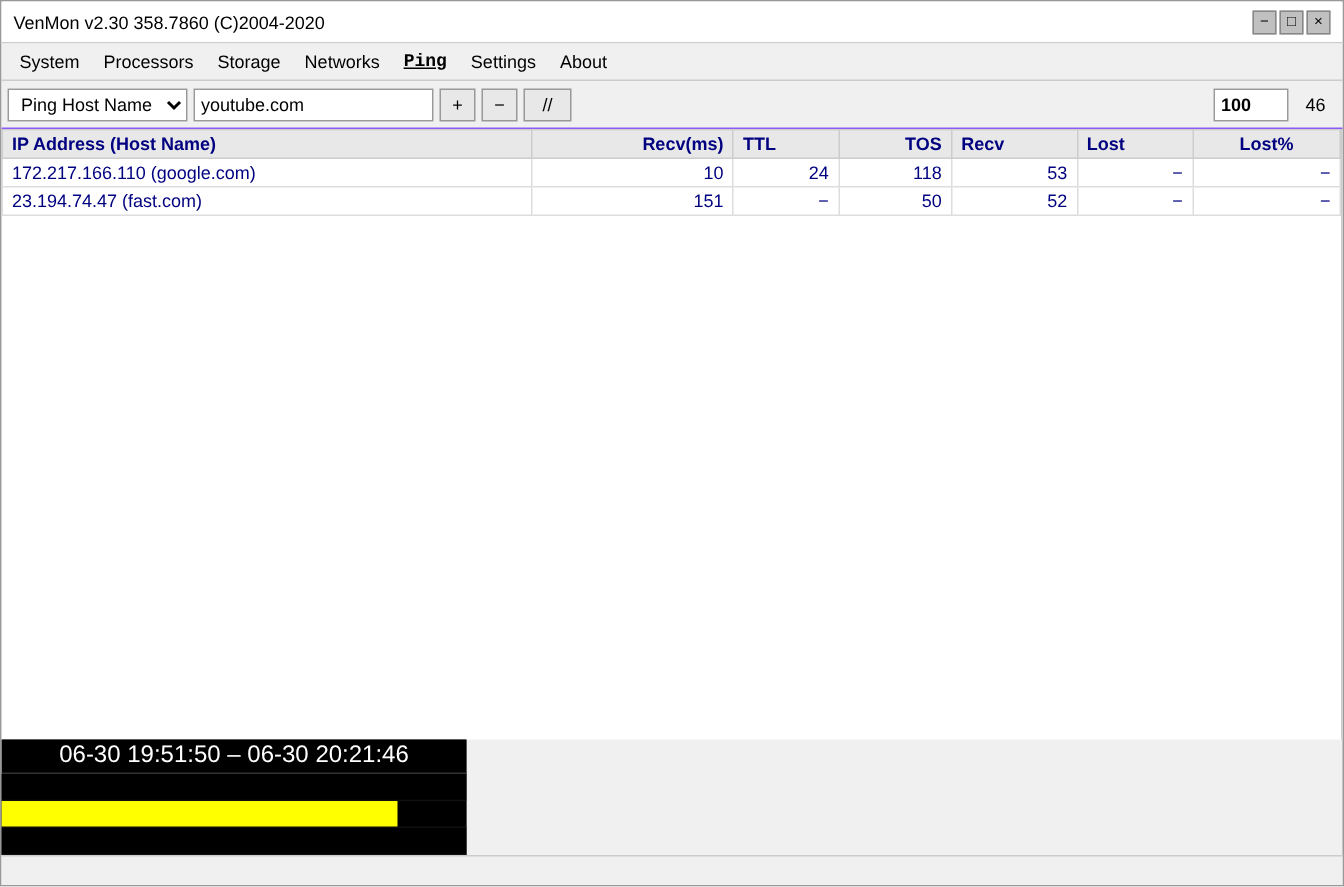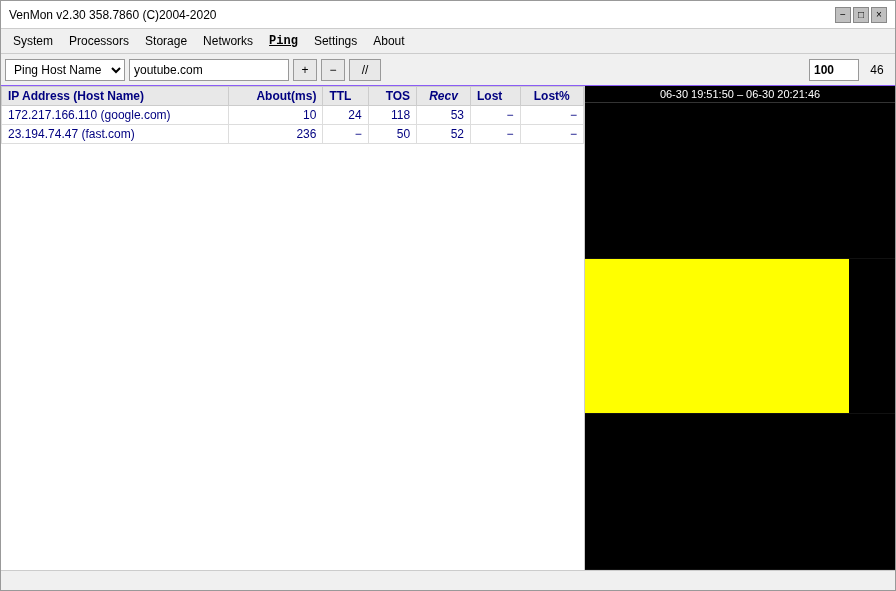--- a/index.html
+++ b/index.html
@@ -121,21 +121,21 @@
     .toolbar-count {
       font-size: 12px;
       color: #000;
       padding: 0 4px;
       width: 28px;
       text-align: center;
     }
     .main-content {
       flex: 1;
       display: flex;
-      flex-direction: row;
+      flex-direction: column;
       overflow: hidden;
     }
     .table-section {
       flex: 1;
       overflow: auto;
       background: #fff;
       border-right: 1px solid #ccc;
     }
     .ping-table {
       width: 100%;
@@ -165,21 +165,21 @@
     .graph-section {
       width: 310px;
       background: #000;
       display: flex;
       flex-direction: column;
       overflow: hidden;
     }
     .graph-header {
       background: #000;
       color: #fff;
-      font-size: 11px;
+      font-size: 16px;
       padding: 2px 4px;
       text-align: center;
       border-bottom: 1px solid #333;
       white-space: nowrap;
     }
     .status-bar {
       border-top: 1px solid #ccc;
       background: #f0f0f0;
       padding: 2px 8px;
       font-size: 11px;
@@ -251,41 +251,41 @@
     <span class="toolbar-count">46</span>
   </div>
 
   <div class="main-content">
 
     <div class="table-section">
       <table class="ping-table">
         <thead>
           <tr>
             <th>IP Address (Host Name)</th>
-            <th style="text-align:right;">About(ms)</th>
+            <th style="text-align:right;">Recv(ms)</th>
             <th style="">TTL</th>
             <th style="text-align:right;">TOS</th>
-            <th style="text-align:center;font-style:italic;">Recv</th>
+            <th style="text-align:left;">Recv</th>
             <th style="">Lost</th>
             <th style="text-align:center;">Lost%</th>
           </tr>
         </thead>
         <tbody id="table-body">
         <tr>
     <td>172.217.166.110 (google.com)</td>
     <td class="num">10</td>
     <td class="num">24</td>
     <td class="num">118</td>
     <td class="num">53</td>
     <td class="num">−</td>
     <td class="num">−</td>
   </tr>
             <tr>
     <td>23.194.74.47 (fast.com)</td>
-    <td class="num">236</td>
+    <td class="num">151</td>
     <td class="num">−</td>
     <td class="num">50</td>
     <td class="num">52</td>
     <td class="num">−</td>
     <td class="num">−</td>
   </tr>
           </tbody>
       </table>
     </div>
 

